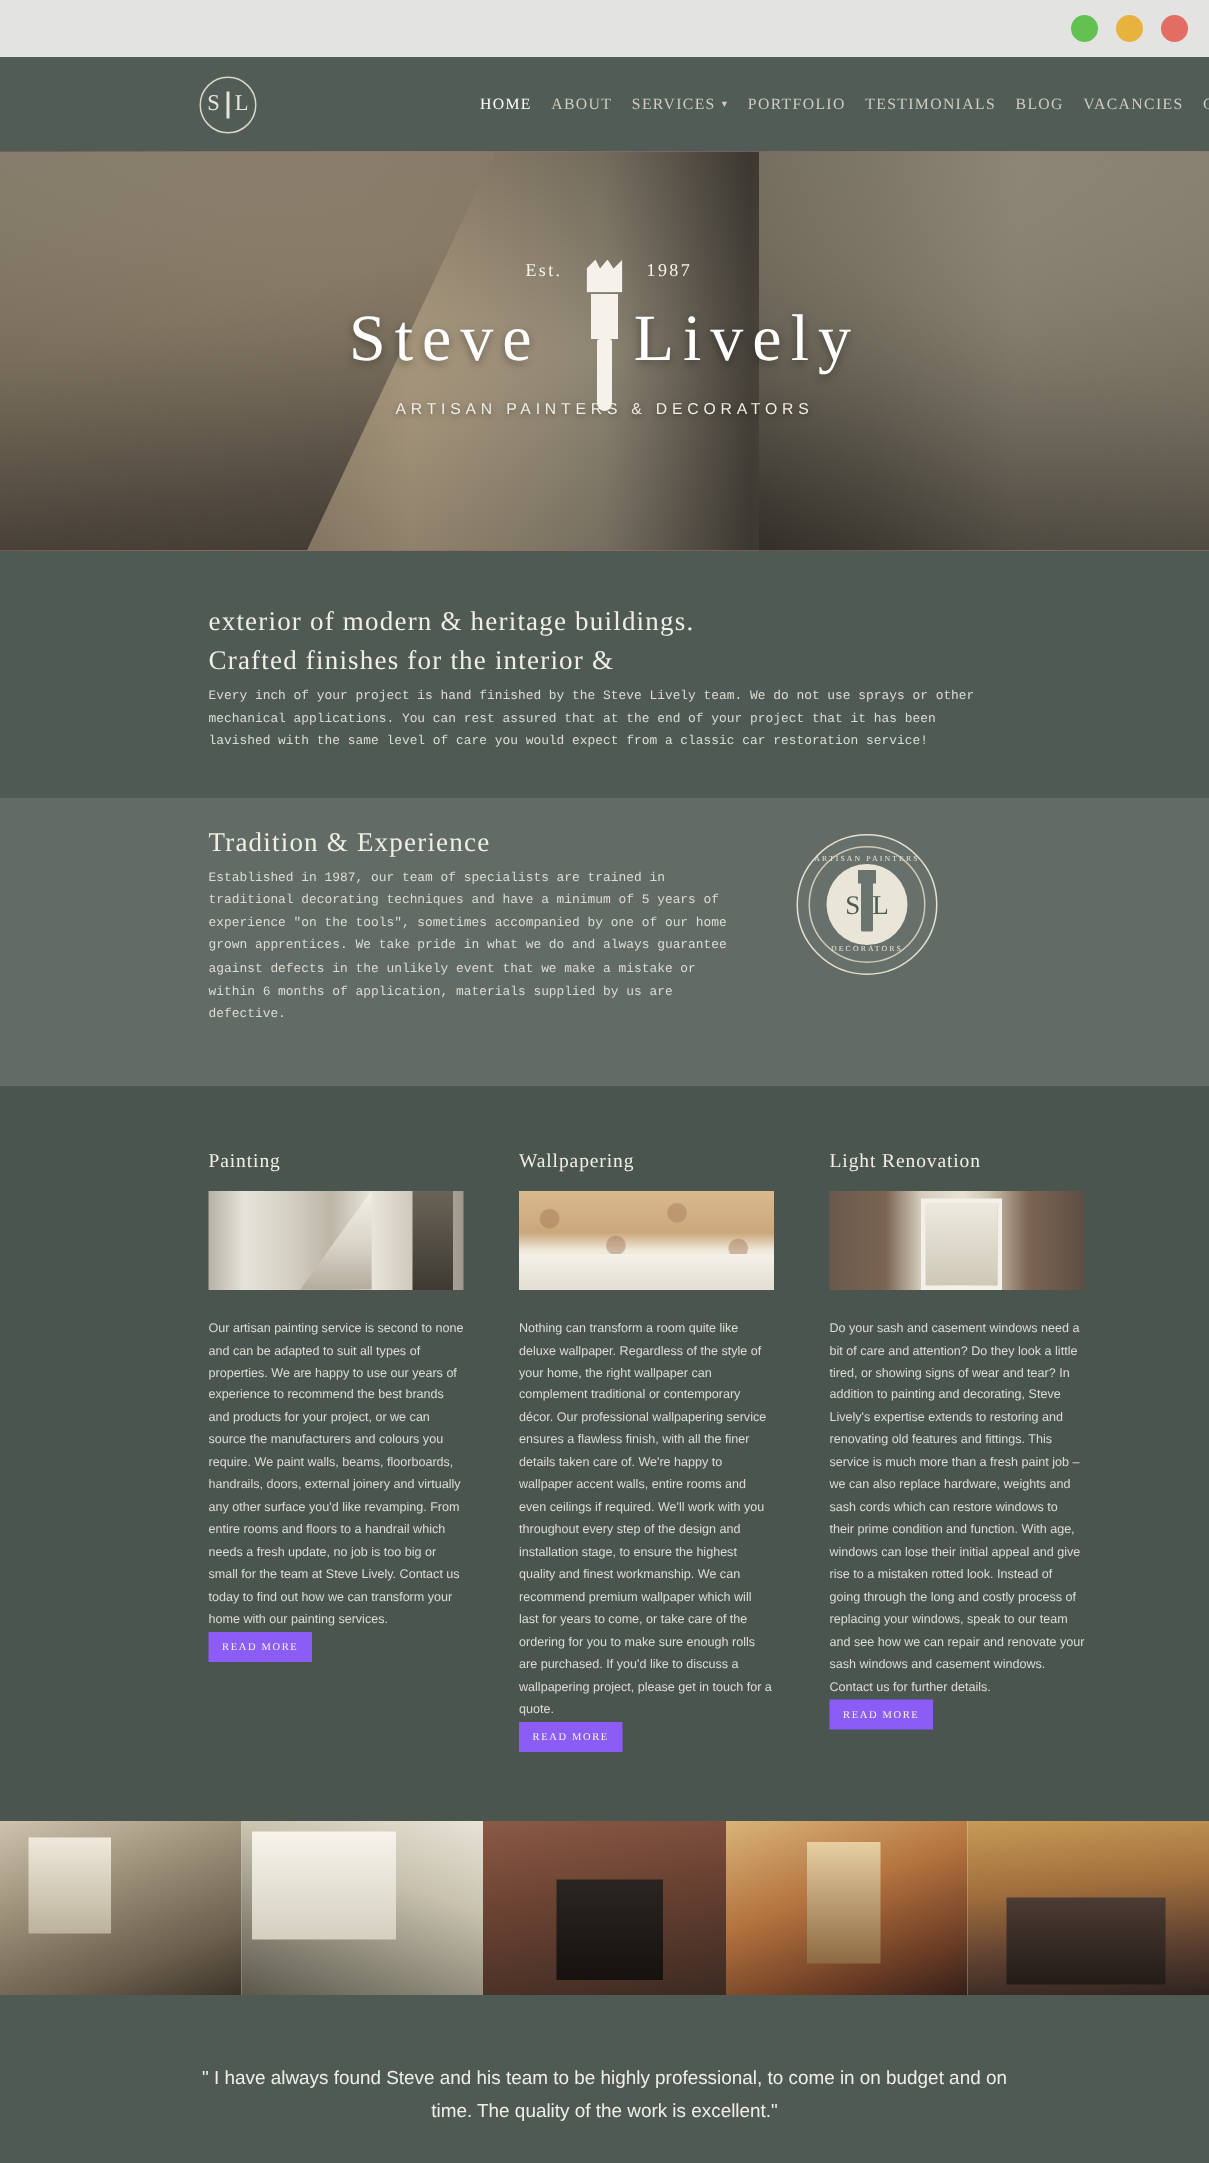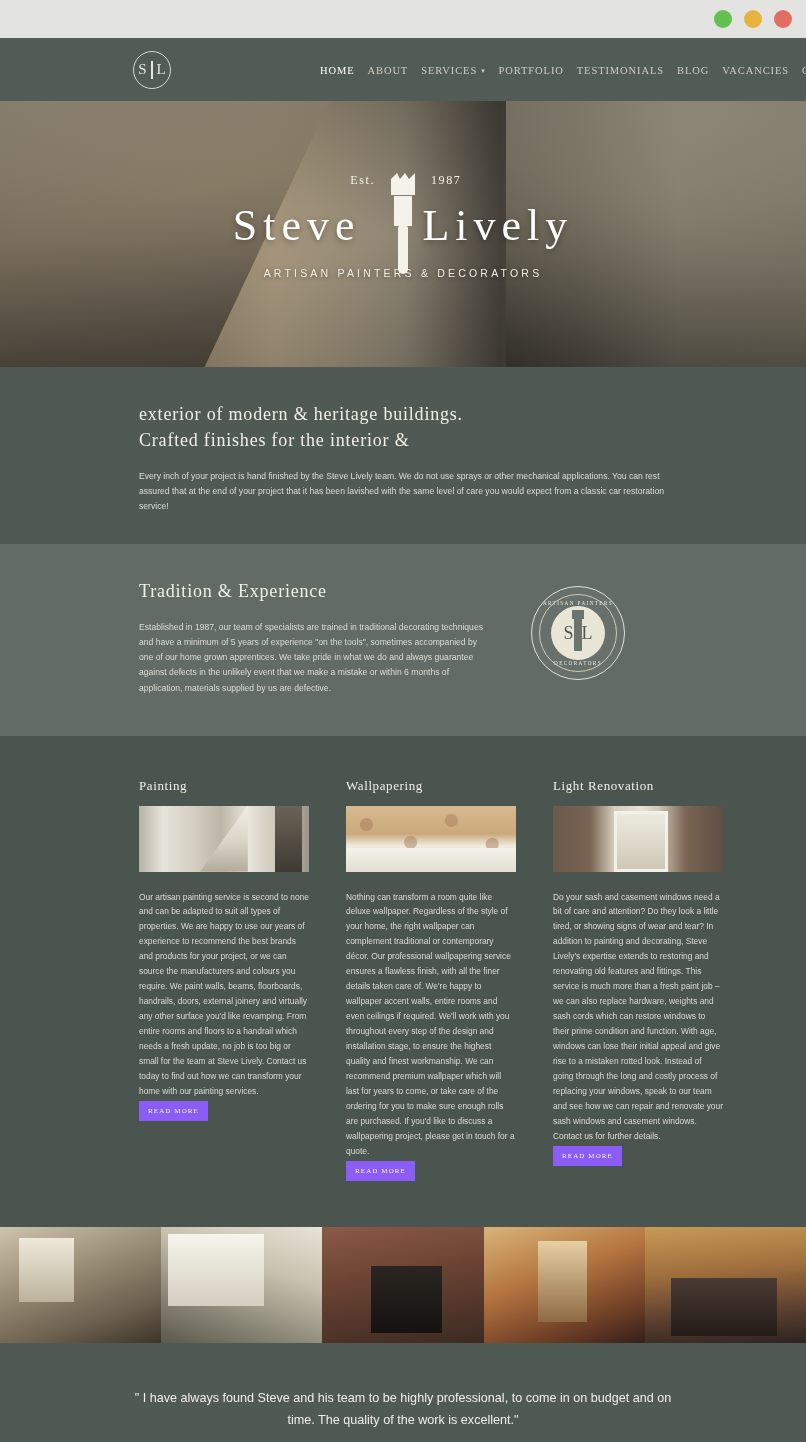--- a/index.html
+++ b/index.html
@@ -199,28 +199,28 @@
 
   .sec-crafted { padding: 34px 0 30px; }
   .h-serif {
     font-family: "Liberation Serif", serif;
     color: #f1efe5;
     font-size: 18px;
     letter-spacing: 0.8px;
     line-height: 1.45;
   }
   .body-txt {
-    font-family: Liberation Sans, sans-serif;
+    font-family: Liberation Mono, monospace;
     font-size: 8.6px;
     line-height: 1.75;
     color: #ddddd4;
-    margin-top: 16px;
-  }
-
-  .sec-tradition { padding: 34px 0 40px; position: relative; }
+    margin-top: 4px;
+  }
+
+  .sec-tradition { padding: 16px 0 40px; position: relative; }
   .tradition-wrap { display: flex; }
   .tradition-text { width: 350px; }
   .seal-wrap { flex: 1; display: flex; justify-content: center; align-items: flex-start; padding-top: 8px; }
   .seal {
     position: relative;
     width: 94px; height: 94px;
     border-radius: 50%;
     border: 1.4px solid #e4e1d2;
     background: rgba(255,255,255,0.04);
     display: flex; align-items: center; justify-content: center;

